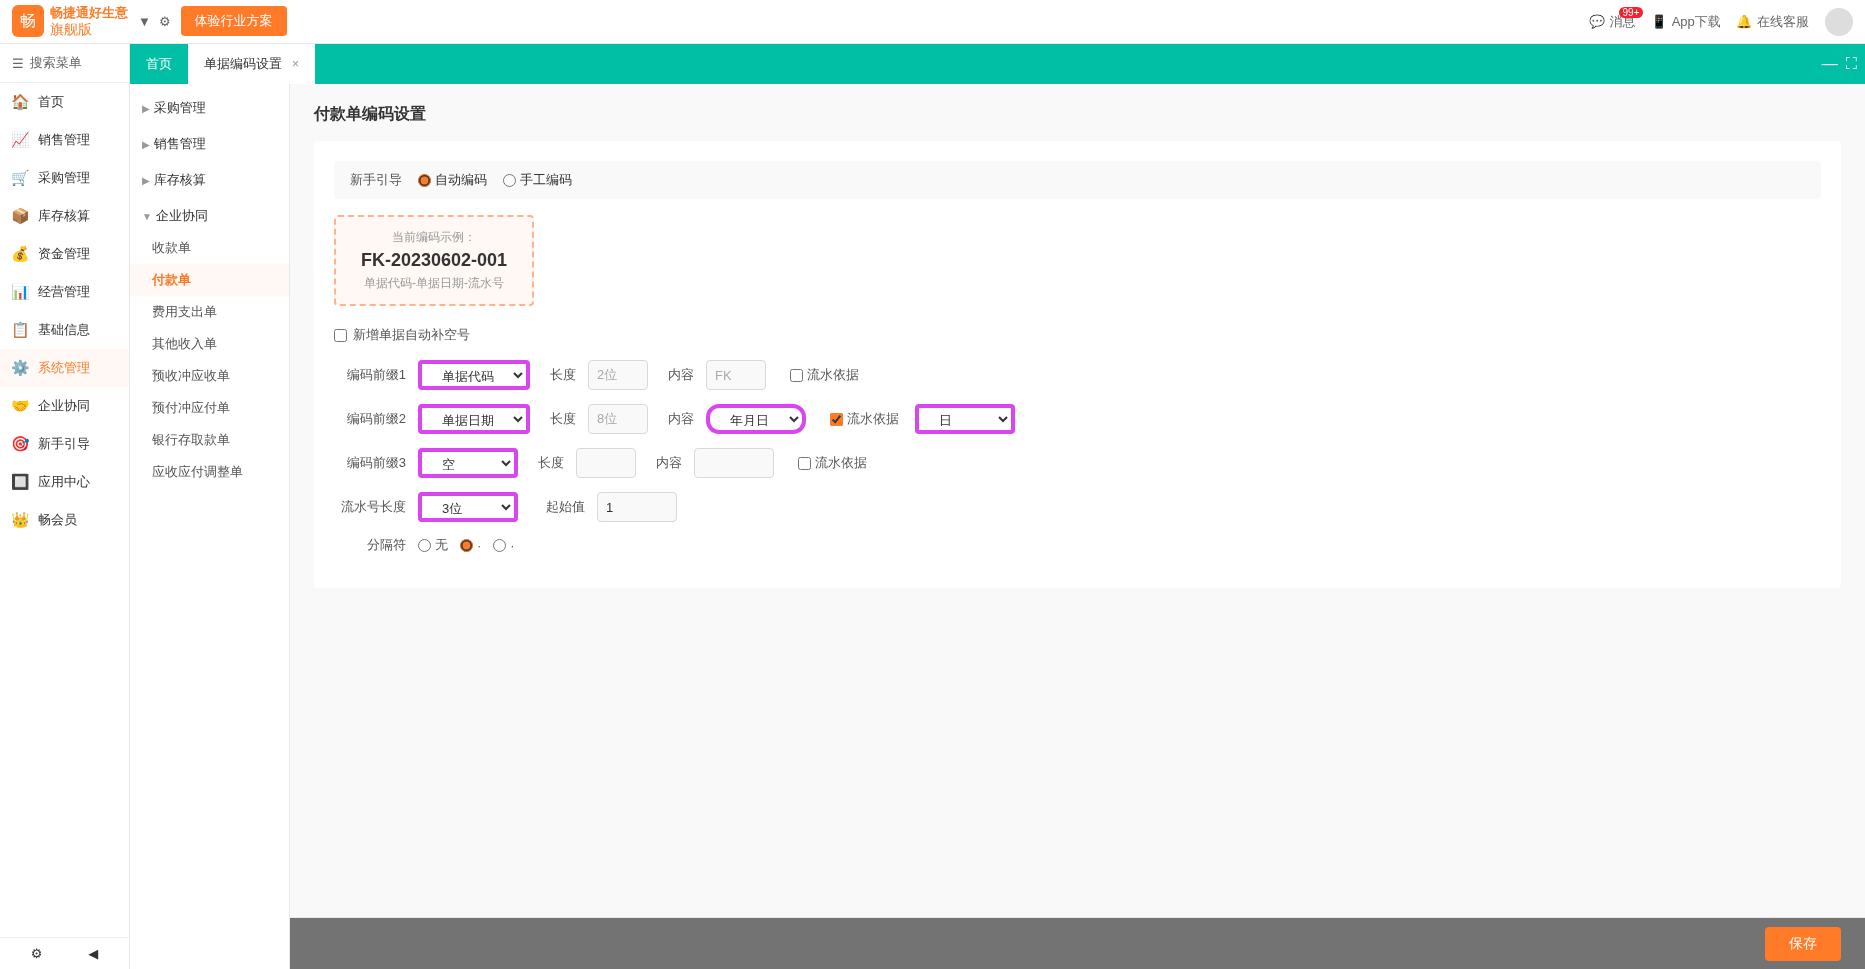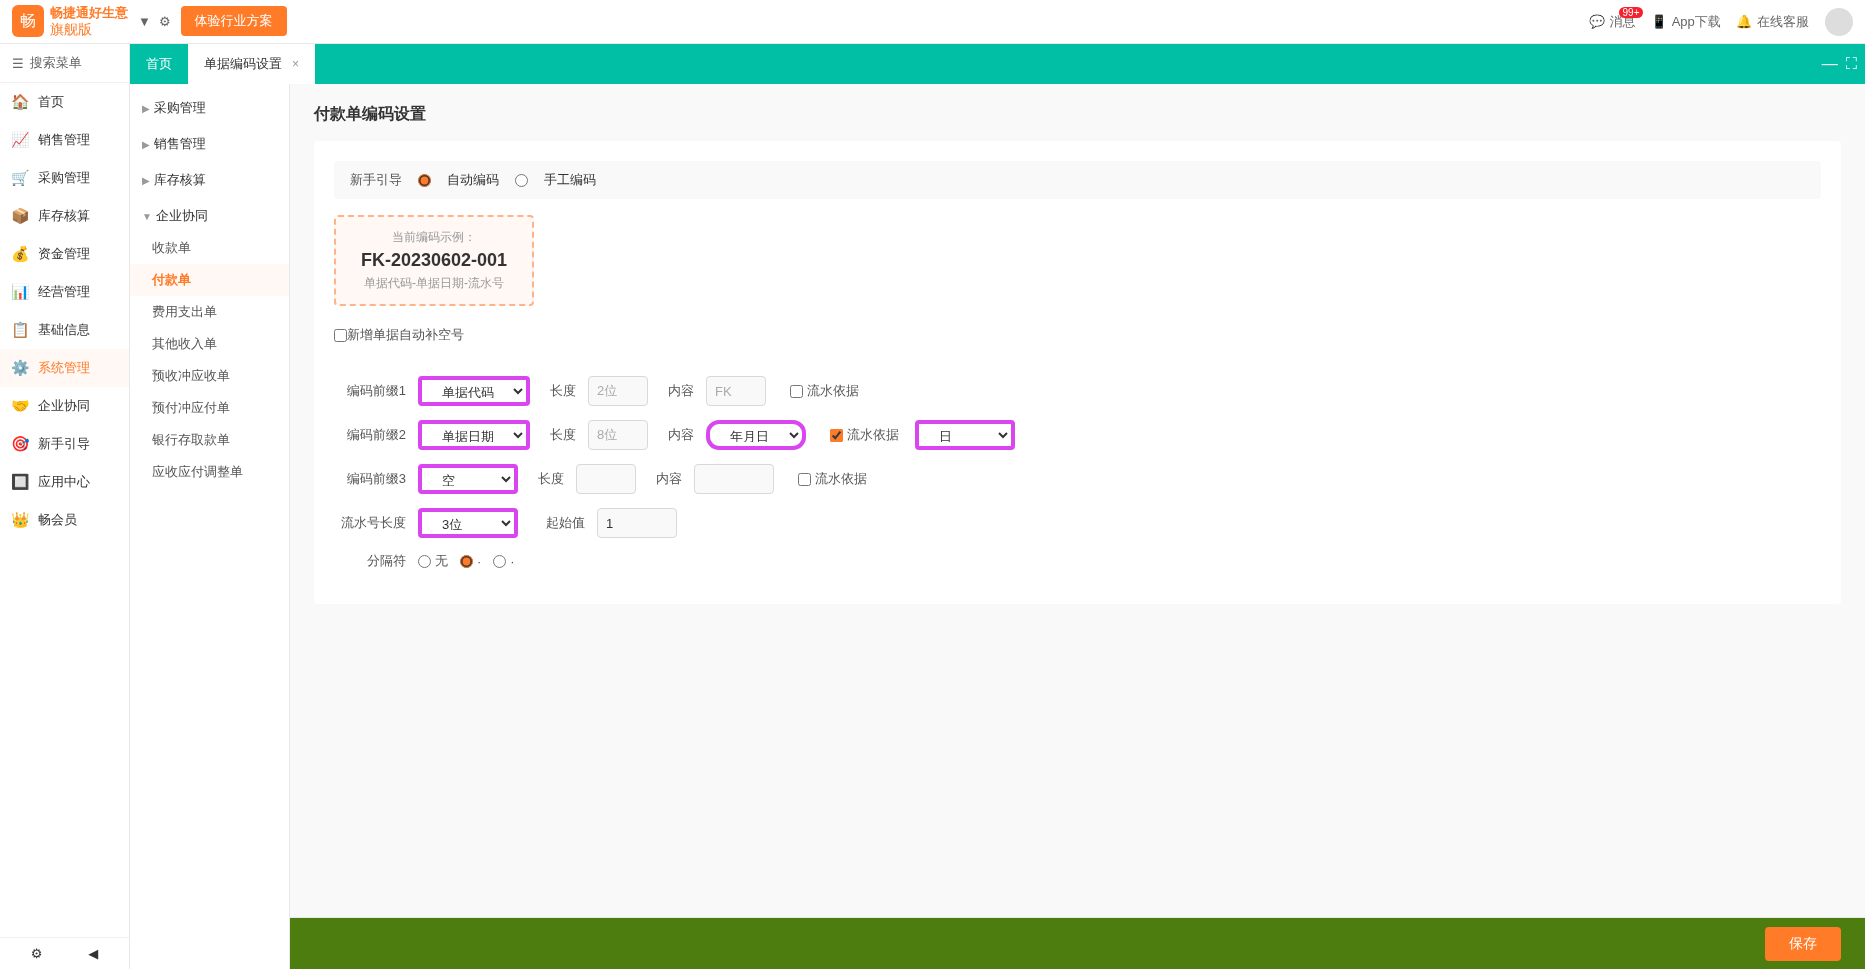--- a/index.html
+++ b/index.html
@@ -171,21 +171,21 @@
     
     .coding-method {
       display: flex;
       align-items: center;
       gap: 16px;
       padding: 10px 16px;
       background: #f9f9f9;
       border-radius: 4px;
       margin-bottom: 16px;
     }
-    .coding-method label { display: flex; align-items: center; gap: 16px; cursor: pointer; }
+    .coding-method label { display: flex; align-items: center; gap: 4px; cursor: pointer; }
     .coding-method input[type=radio] { accent-color: #ff7b28; }
 
     
     .info-text {
       font-size: 12px;
       color: #666;
       margin-bottom: 16px;
       line-height: 1.8;
     }
 
@@ -209,21 +209,22 @@
       font-size: 12px;
       color: #999;
       text-align: center;
       margin-top: 4px;
     }
 
     
     .checkbox-row {
       display: flex;
       align-items: center;
-      margin-bottom: 32px;
+      gap: 6px;
+      margin-bottom: 16px;
       font-size: 13px;
       color: #555;
     }
     .checkbox-row input[type=checkbox] { accent-color: #ff7b28; }
 
     
     .form-row {
       display: flex;
       align-items: center;
       gap: 12px;
@@ -277,21 +278,21 @@
       align-items: center;
       gap: 12px;
       margin-bottom: 14px;
     }
     .sep-option { display: flex; align-items: center; gap: 4px; font-size: 13px; color: #555; }
     .sep-option input[type=radio] { accent-color: #ff7b28; }
 
     
     .bottom-bar {
       height: 52px;
-      background: #4d7c0f;
+      background: #737373;
       border-top: 1px solid #e8e8e8;
       display: flex;
       align-items: center;
       justify-content: flex-end;
       padding: 0 24px;
       flex-shrink: 0;
     }
     .btn-save {
       background: #ff7b28;
       color: #fff;

